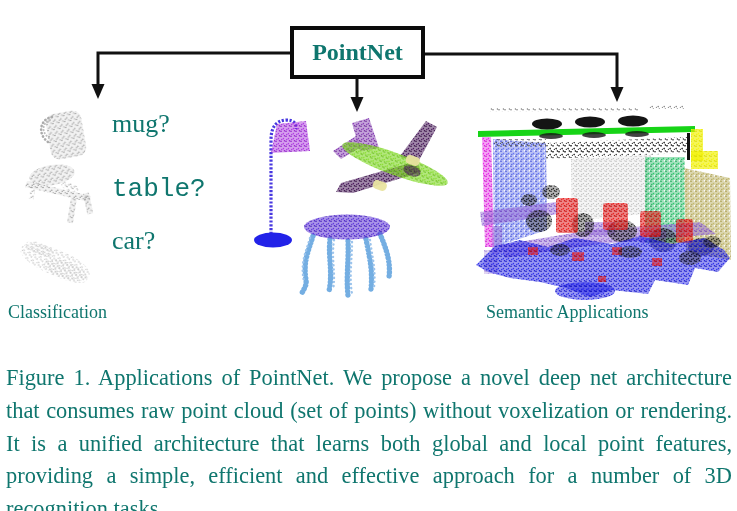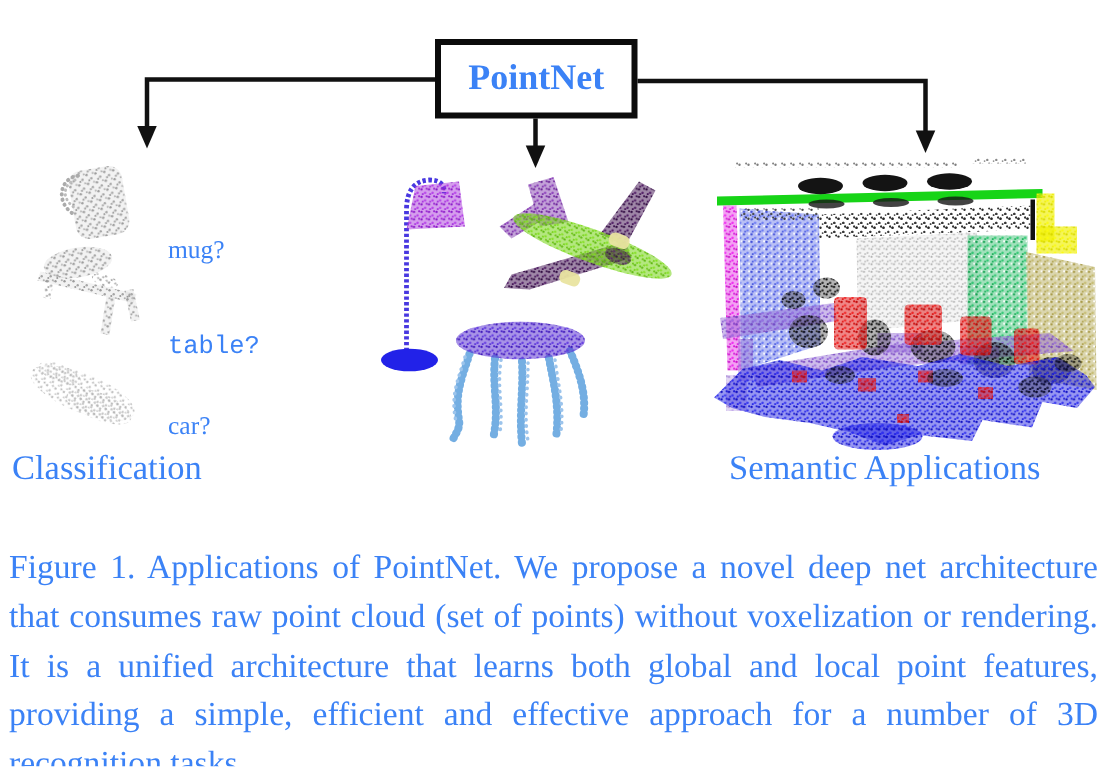--- a/index.html
+++ b/index.html
@@ -1,26 +1,26 @@
 <!DOCTYPE html>
 <html><head>
 <meta charset="utf-8">
 <style>
   html,body{margin:0;padding:0;background:#ffffff;}
   #page{position:relative;width:737px;height:511px;background:#ffffff;overflow:hidden;
-        font-family:"Liberation Serif","DejaVu Serif",serif;color:#3b82f6;}
+        font-family:"Liberation Serif","DejaVu Serif",serif;color:#0f766e;}
   #figure-art{position:absolute;left:0;top:0;width:737px;height:336px;}
   .abs{position:absolute;}
   #pointnet-box{left:290px;top:26px;width:127px;height:45px;border:4px solid #0b0b0b;
     background:#fff;text-align:center;font-weight:bold;font-size:24px;line-height:45px;z-index:3;}
-  .item-label{font-size:17px;line-height:26px;z-index:3;margin-top:43px;}
+  .item-label{font-size:26px;line-height:26px;z-index:3;}
   #mug-label{left:112px;top:111px;}
   #table-label{left:112px;top:176px;font-family:Liberation Mono, monospace;}
   #car-label{left:112px;top:228px;}
-  .section-label{font-size:23px;line-height:26px;z-index:3;}
+  .section-label{font-size:18px;line-height:26px;z-index:3;}
   #classification-label{left:8px;top:299px;}
   #part-segmentation-label{left:254px;top:299px;}
   #semantic-segmentation-label{left:486px;top:299px;}
   #figure-caption{left:6px;top:340px;width:726px;font-size:22.4px;line-height:32.6px;
     text-align:justify;z-index:3;}
   #figure-caption strong{font-weight:normal;}
 </style>
 </head>
 <body>
 

